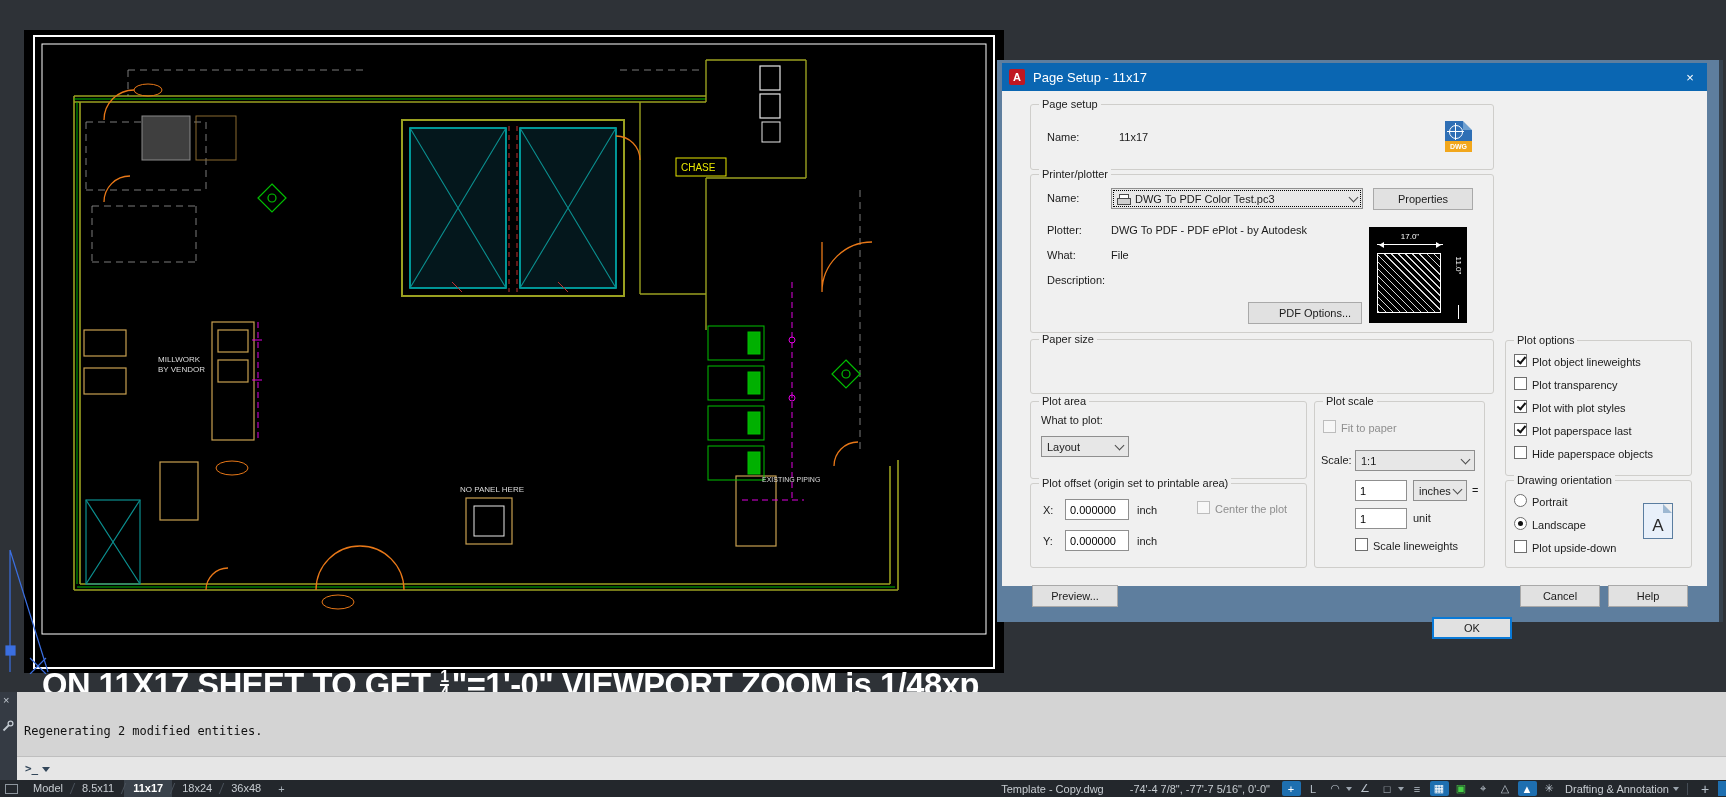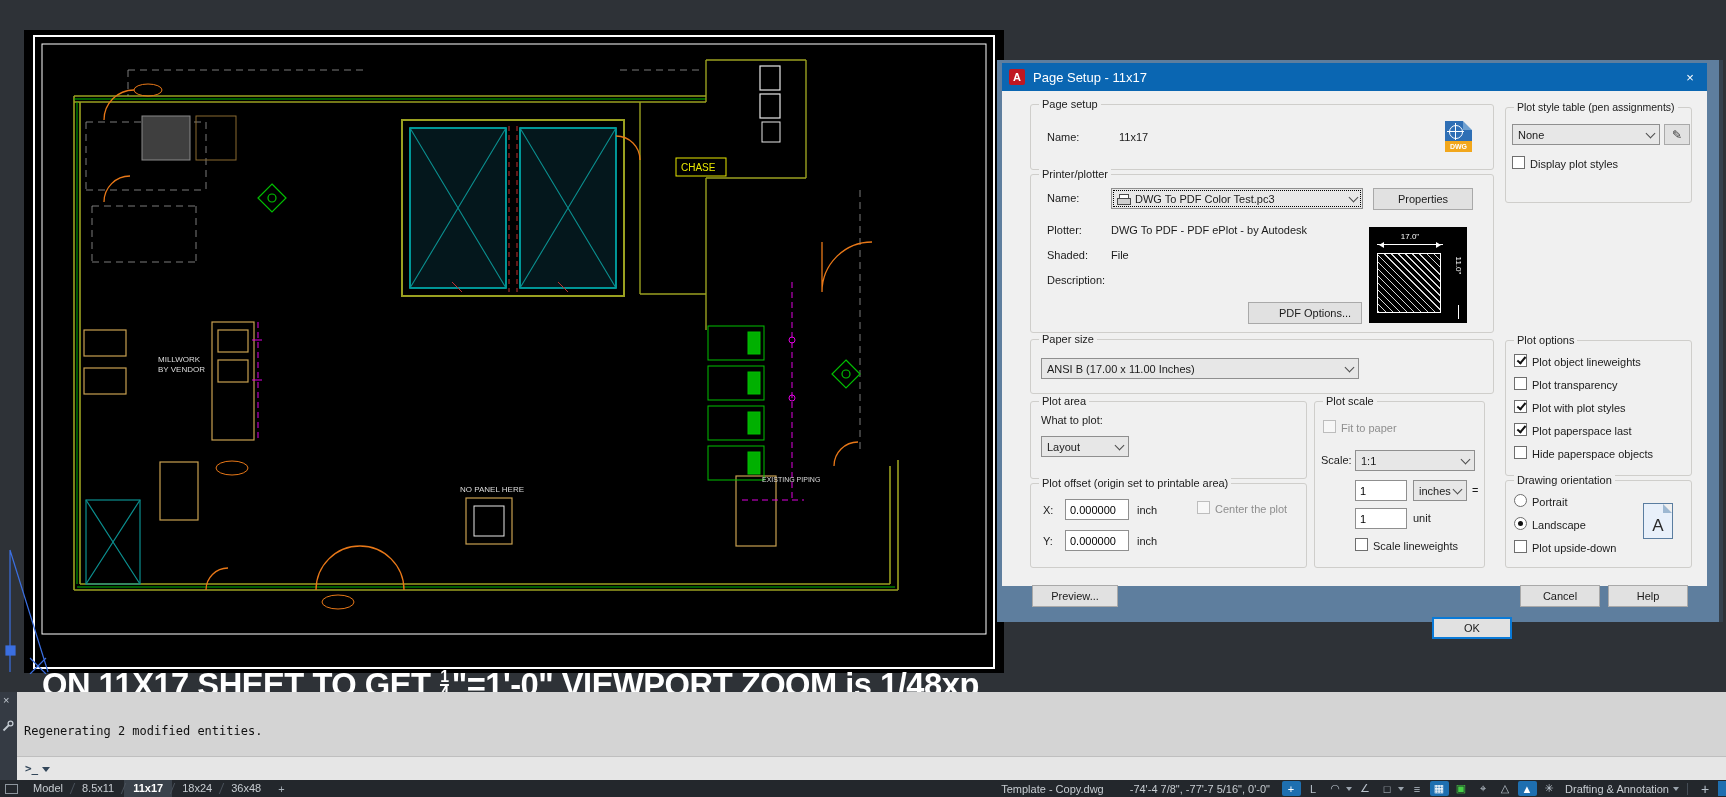--- a/index.html
+++ b/index.html
@@ -252,40 +252,36 @@
           <span class="lbl" style="left:16px;top:17px;">Name:</span>
           <div class="combo focus" style="left:80px;top:13px;width:252px;">
             <span class="printer-ic"></span>
             <span class="ctext">DWG To PDF Color Test.pc3</span>
             <span class="chev"></span>
           </div>
           <div class="btn" style="left:342px;top:13px;width:100px;">Properties</div>
 
           <span class="lbl" style="left:16px;top:49px;">Plotter:</span>
           <span class="val" style="left:80px;top:49px;">DWG To PDF - PDF ePlot - by Autodesk</span>
-          <span class="lbl" style="left:16px;top:74px;">Shaded:</span>
+          <span class="lbl" style="left:16px;top:74px;">What:</span>
           <span class="val" style="left:80px;top:74px;">File</span>
           <span class="lbl" style="left:16px;top:99px;">Description:</span>
           <div class="btn" style="left:217px;top:127px;width:114px;padding-left:20px;">PDF Options...</div>
 
           <div class="thumb" style="left:338px;top:52px;width:98px;height:96px;">
             <span class="wlab">17.0"</span>
             <span class="dimline"></span>
             <span class="hatch"></span>
             <span class="hlab">11.0"</span>
             <span class="varrow"></span>
           </div>
         </div>
 
         <div class="grp" style="left:28px;top:248px;width:462px;height:53px;">
           <span class="glabel">Paper size</span>
-          <div class="combo" style="left:10px;top:18px;width:318px;">
-            <span class="ctext">ANSI B (17.00 x 11.00 Inches)</span>
-            <span class="chev"></span>
-          </div>
         </div>
 
         <div class="grp" style="left:28px;top:310px;width:275px;height:76px;">
           <span class="glabel">Plot area</span>
           <span class="lbl" style="left:10px;top:12px;">What to plot:</span>
           <div class="combo" style="left:10px;top:34px;width:88px;">
             <span class="ctext">Layout</span>
             <span class="chev"></span>
           </div>
         </div>
@@ -316,32 +312,20 @@
             <span class="ctext">inches</span>
             <span class="chev"></span>
           </div>
           <span class="lbl" style="left:157px;top:82px;">=</span>
           <input class="tin" style="left: 40px; top: 106px; width: 52px;" value="1">
           <span class="lbl" style="left:98px;top:110px;">unit</span>
           <span class="cb" style="left:40px;top:136px;"></span>
           <span class="lbl" style="left:58px;top:138px;">Scale lineweights</span>
         </div>
 
-        <div class="grp" style="left:503px;top:16px;width:185px;height:94px;">
-          <span class="glabel" style="font-size:10.5px;">Plot style table (pen assignments)</span>
-          <div class="combo" style="left:6px;top:16px;width:148px;">
-            <span class="ctext">None</span>
-            <span class="chev"></span>
-          </div>
-          <div class="pen-btn" style="left:158px;top:16px;">
-            <span>✎</span>
-          </div>
-          <span class="cb" style="left:6px;top:48px;"></span>
-          <span class="lbl" style="left:24px;top:50px;">Display plot styles</span>
-        </div>
 
 
         <div class="grp" style="left:503px;top:249px;width:185px;height:134px;">
           <span class="glabel">Plot options</span>
           <span class="cb on" style="left:8px;top:13px;"></span>
           <span class="lbl" style="left:26px;top:15px;">Plot object lineweights</span>
           <span class="cb" style="left:8px;top:36px;"></span>
           <span class="lbl" style="left:26px;top:38px;">Plot transparency</span>
           <span class="cb on" style="left:8px;top:59px;"></span>
           <span class="lbl" style="left:26px;top:61px;">Plot with plot styles</span>

